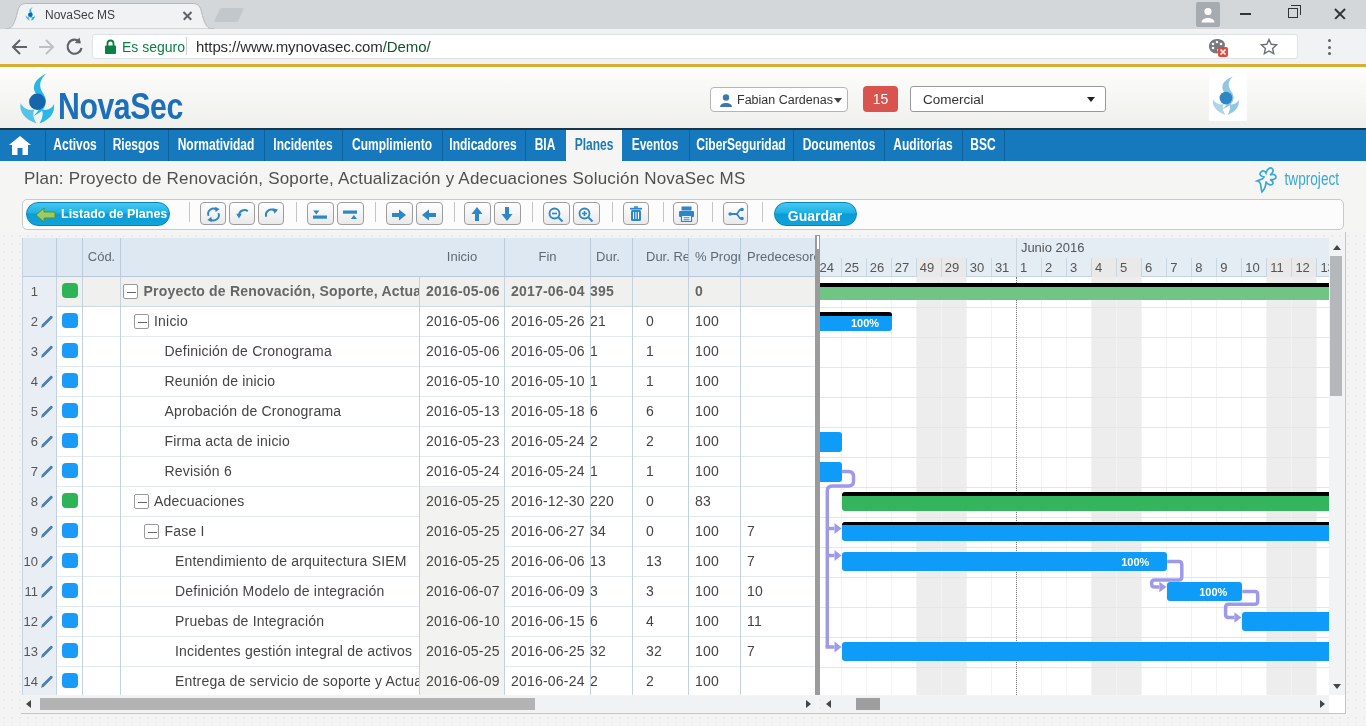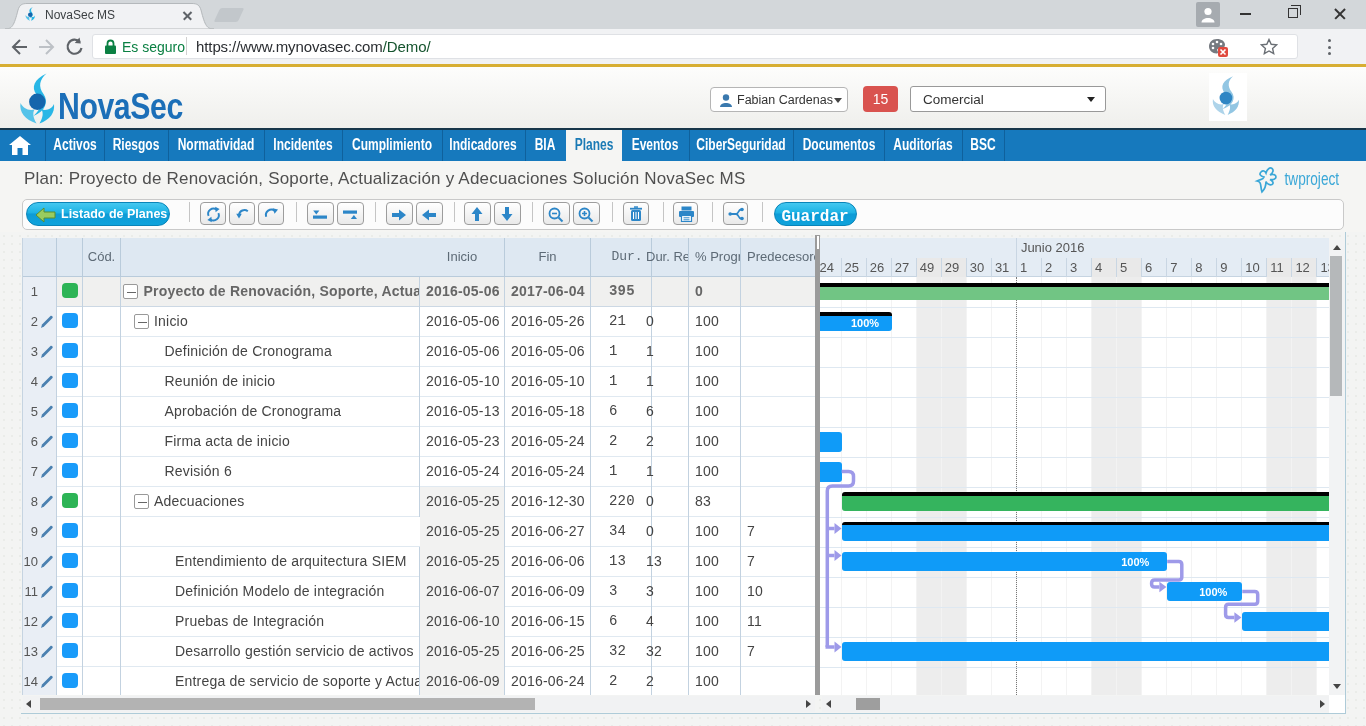--- a/index.html
+++ b/index.html
@@ -56,36 +56,36 @@
 #twlogo { position:absolute; left:1253px; top:165px; }
 
 
 #toolrow { left:0; top:197px; width:1366px; height:35px; background:#f5f5f3; }
 #toolbox { position:absolute; left:22px; top:2px; width:1322px; height:31px; background:#fcfcfc; border:1px solid #c9c9c9; border-radius:5px; }
 .tbtn { position:absolute; top:4.5px; height:23.5px; background:linear-gradient(#ffffff,#e9e9e9); border:1px solid #9d9d9d; border-radius:4px; }
 .tsep { position:absolute; top:5px; width:1px; height:20px; background:#c5c5c5; }
 #btnlistado { position:absolute; left:26px; top:5px; width:144px; height:24px; border-radius:12px; background:linear-gradient(#45c8f0 0%, #1cb2e4 45%, #0d9bd6 50%, #0fa3dc 100%); border:1px solid #0a84b8; }
 #btnlistado span { position:absolute; left:34px; top:4px; font-size:12.5px; font-weight:bold; color:#fff; }
 #btnguardar { position:absolute; left:773.5px; top:5px; width:83px; height:24px; border-radius:12px; background:linear-gradient(#45c8f0 0%, #1cb2e4 45%, #0d9bd6 50%, #0fa3dc 100%); border:1px solid #0a84b8; }
-#btnguardar span { position:absolute; left:50%; top:5px; transform:translateX(-50%); font-size:16px; font-weight:bold; color:#fff;font-family:Liberation Mono, monospace; }
+#btnguardar span { position:absolute; left:50%; top:5px; transform:translateX(-50%); font-size:14px; font-weight:bold; color:#fff; }
 
 
 #content { left:0; top:232px; width:1366px; height:494px; background:#f3f4f3; background-image:radial-gradient(#eaece9 0.9px, transparent 1.1px); background-size:8px 8px; }
 
 
 #tablepanel { position:absolute; left:22px; top:6px; width:793px; height:457px; background:#fff; overflow:hidden; border-left:1px solid #c6d4e1; }
 .trow { position:absolute; left:0; width:793px; height:30px; border-bottom:1px solid #e0e9f1; background:#fff; }
 .cell { position:absolute; top:0; height:30px; border-right:1px solid #c3d2e0; font-size:14px; letter-spacing:0.2px; color:#444; line-height:29px; white-space:nowrap; overflow:hidden; }
 .c-num   { left:0; width:34px; background:#e9eef5; }
 .c-color { left:34px; width:26px; }
 .c-cod   { left:60px; width:38px; }
 .c-nom   { left:98px; width:299px; }
 .c-ini   { left:397px; width:85px; padding-left:6px; }
 .c-fin   { left:482px; width:86px; padding-left:6px; }
-.c-dur   { left:580px; width:49px; padding-left:6px;font-family:Liberation Mono, monospace; }
+.c-dur   { left:561px; width:49px; padding-left:6px; }
 .c-durre { left:617px; width:49px; padding-left:6px; }
 .c-prog  { left:666px; width:52px; padding-left:6px; }
 .c-pred  { left:718px; width:75px; padding-left:6px; border-right:none; }
 #thead { position:absolute; left:0; top:0; width:793px; height:39px; background:#dee8f2; border-bottom:1px solid #b9cbdb; }
 #thead .cell { height:39px; line-height:38px; color:#5d6a76; font-size:13px; letter-spacing:0; border-right:1px solid #b9cbdb; }
 #thead .ctr { text-align:center; padding-left:0; }
 .rownum { display:block; text-align:right; width:15px; color:#555; font-size:13px; letter-spacing:0; }
 .colorbox { position:absolute; left:4.5px; top:5.75px; width:16px; height:15.5px; border-radius:4px; }
 .expander { position:absolute; top:7px; width:15px; height:15px; border:1px solid #999; border-radius:2px; background:#fff; }
 .expander:before { content:""; position:absolute; left:3px; top:6.5px; width:9px; height:1.5px; background:#666; }
@@ -556,20 +556,24 @@
 <div class="cell c-num">
           <span class="rownum">9</span>
           <svg class="pencil" viewBox="0 0 14 14">
             <path d="M1,13 L2,9.5 L10.5,1 C11.5,0 13.5,2 12.5,3 L4,11.5 Z" fill="#4a80b0"></path>
           </svg>
         </div>
 <div class="cell c-color">
           <span class="colorbox" style="background:#199bfa;"></span>
         </div>
 <div class="cell c-cod"></div>
+<div class="cell c-nom">
+          <span class="expander" style="left:23.0px;"></span>
+          <span class="namet" style="left:43.5px;">Fase I</span>
+        </div>
 <div class="cell c-ini" style="background:#f2f2f1;">2016-05-25</div>
 <div class="cell c-fin">2016-06-27</div>
 <div class="cell c-dur">34</div>
 <div class="cell c-durre">0</div>
 <div class="cell c-prog">100</div>
 <div class="cell c-pred">7</div>
 </div>
 <div class="trow" style="top:309px; background:#fff;">
 <div class="cell c-num">
           <span class="rownum">10</span>
@@ -638,21 +642,21 @@
           <span class="rownum">13</span>
           <svg class="pencil" viewBox="0 0 14 14">
             <path d="M1,13 L2,9.5 L10.5,1 C11.5,0 13.5,2 12.5,3 L4,11.5 Z" fill="#4a80b0"></path>
           </svg>
         </div>
 <div class="cell c-color">
           <span class="colorbox" style="background:#199bfa;"></span>
         </div>
 <div class="cell c-cod"></div>
 <div class="cell c-nom">
-          <span class="namet" style="left:54.0px;">Desarrollo gestión servicio de activos</span>
+          <span class="namet" style="left:54.0px;">Incidentes gestión integral de activos</span>
         </div>
 <div class="cell c-ini" style="background:#f2f2f1;">2016-05-25</div>
 <div class="cell c-fin">2016-06-25</div>
 <div class="cell c-dur">32</div>
 <div class="cell c-durre">32</div>
 <div class="cell c-prog">100</div>
 <div class="cell c-pred">7</div>
 </div>
 <div class="trow" style="top:429px; background:#fff;">
 <div class="cell c-num">

